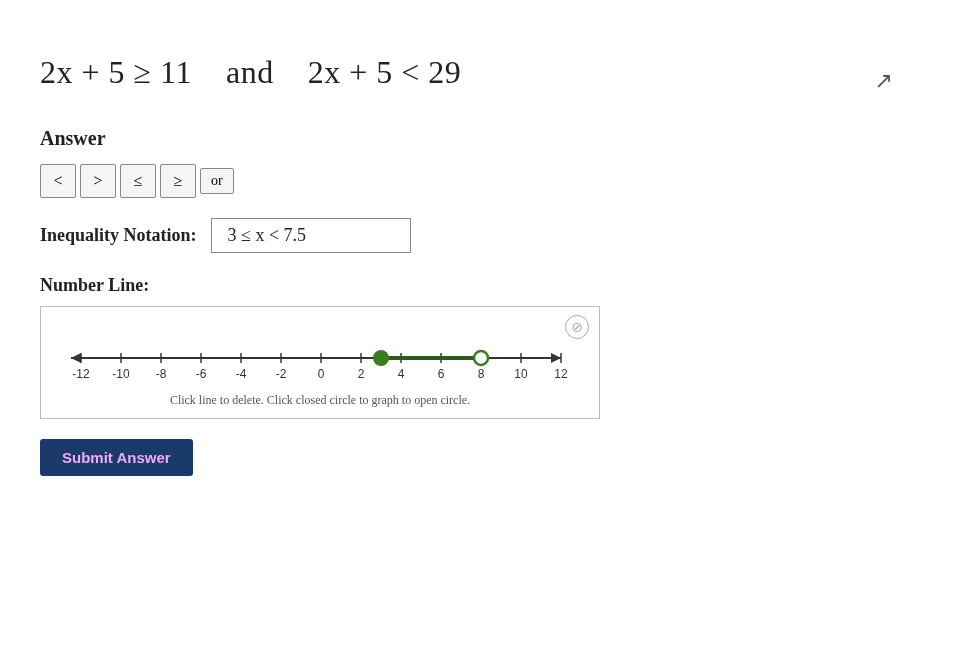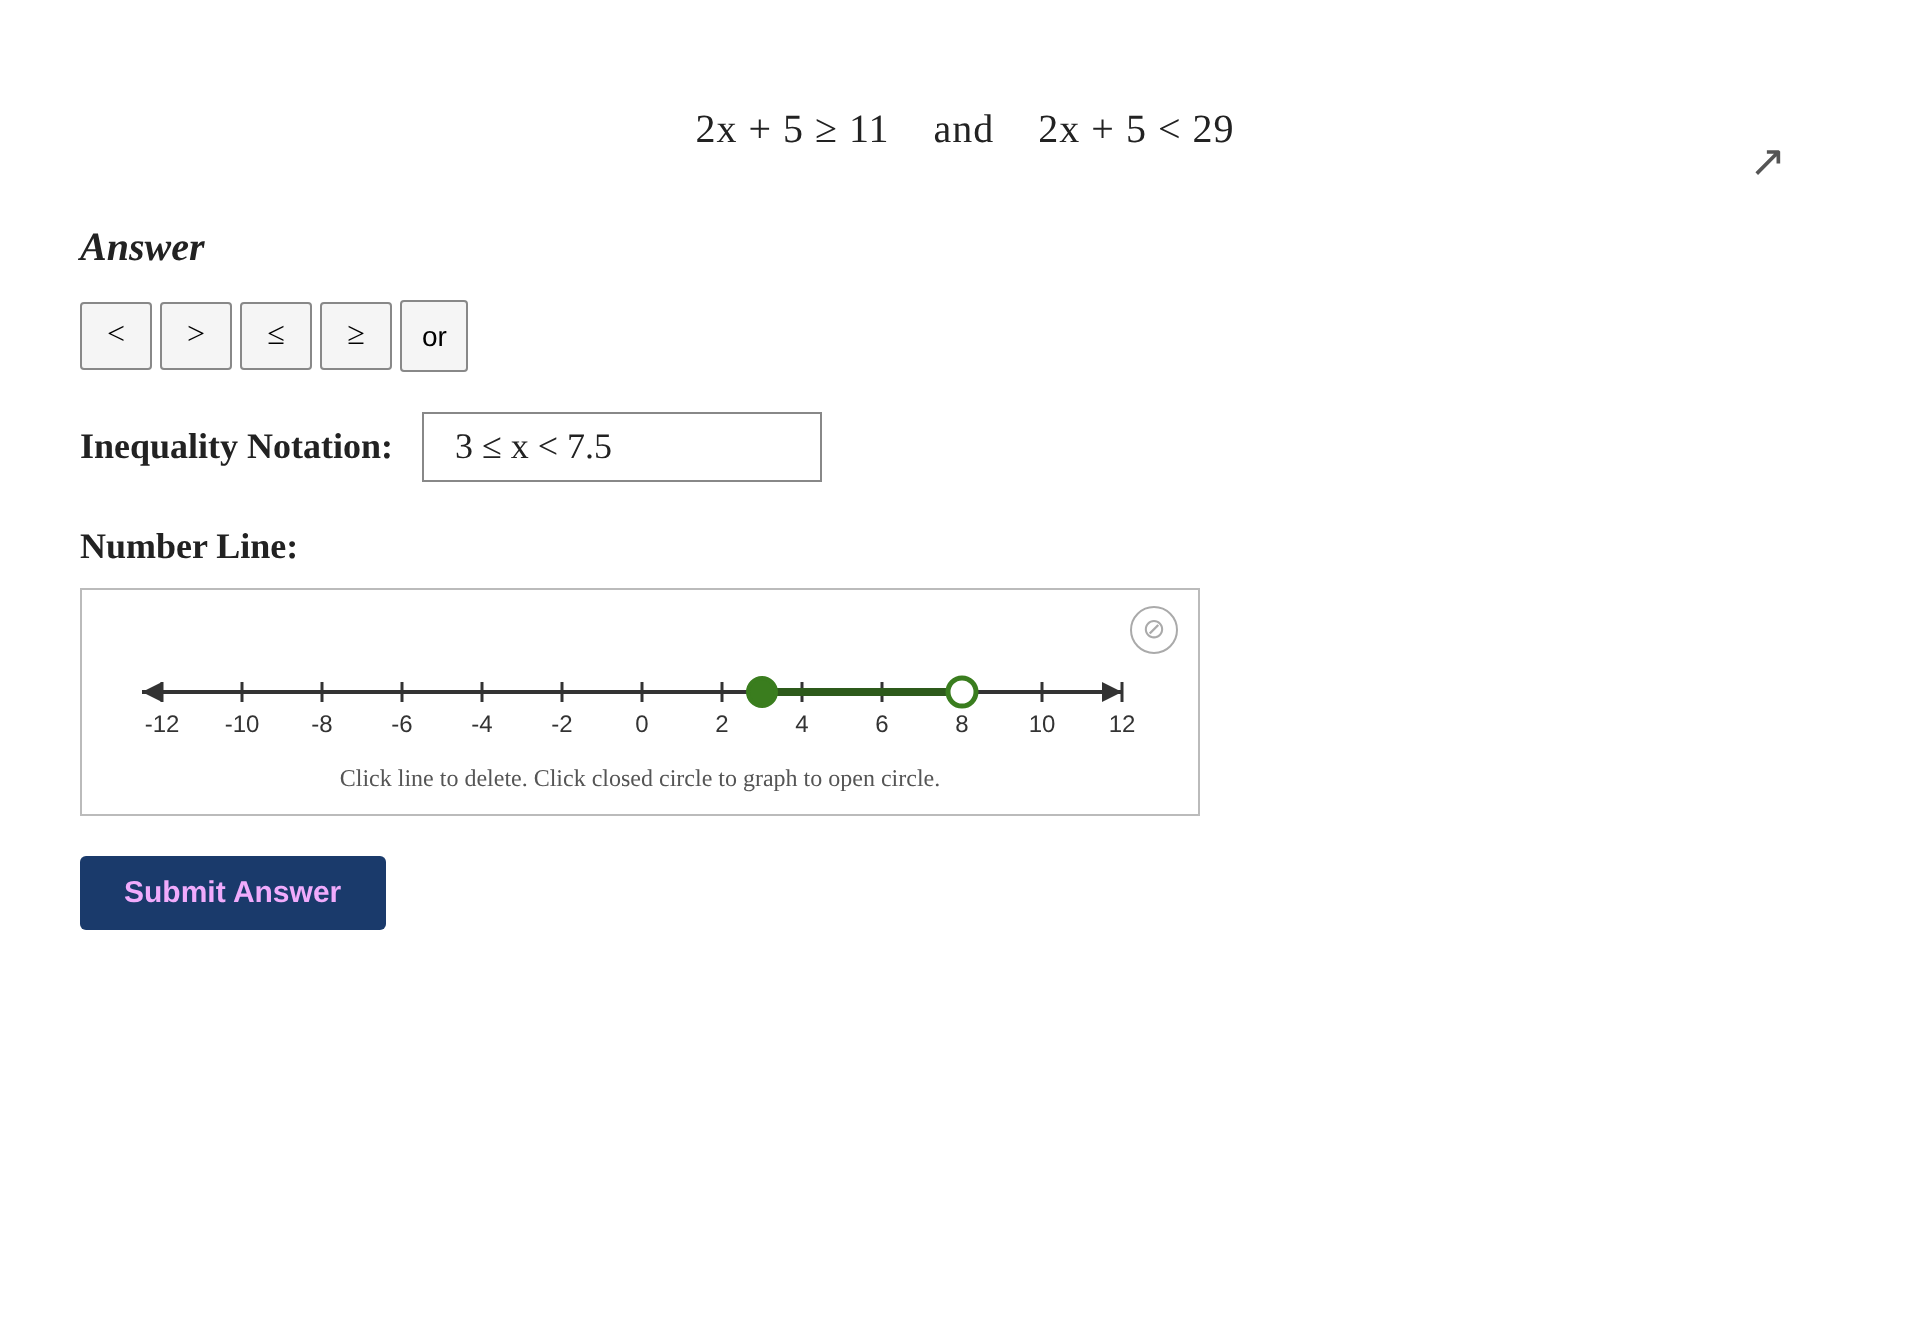--- a/index.html
+++ b/index.html
@@ -11,30 +11,28 @@
       width: 965px;
       min-height: 672px;
       padding: 30px 40px;
     }
     .instruction {
       font-size: 18px;
       margin-bottom: 18px;
       line-height: 1.4;
     }
     .equation-row {
-      text-align: center;
-      font-size: 20px;
+      font-size: 32px;
       margin: 24px 0 36px 0;
       letter-spacing: 0.5px;
     }
     .answer-label {
       font-size: 20px;
       font-weight: bold;
       margin-bottom: 14px;
-      font-style: italic;
     }
     .operator-buttons {
       display: flex;
       gap: 4px;
       margin-bottom: 20px;
       align-items: center;
     }
     .op-btn {
       border: 1px solid #888;
       background: #f5f5f5;
@@ -46,27 +44,27 @@
       justify-content: center;
       cursor: pointer;
       border-radius: 2px;
       font-family: Georgia, serif;
     }
     .op-btn-text {
       border: 1px solid #888;
       background: #f5f5f5;
       font-size: 14px;
       padding: 4px 10px;
-      height: 36px;
+      height: 26px;
       display: flex;
       align-items: center;
       justify-content: center;
       cursor: pointer;
       border-radius: 2px;
-      font-family: Liberation Sans, sans-serif;
+      font-family: Liberation Serif, serif;
     }
     .inequality-row {
       display: flex;
       align-items: center;
       gap: 14px;
       margin-bottom: 22px;
     }
     .inequality-label {
       font-size: 18px;
       font-weight: bold;

